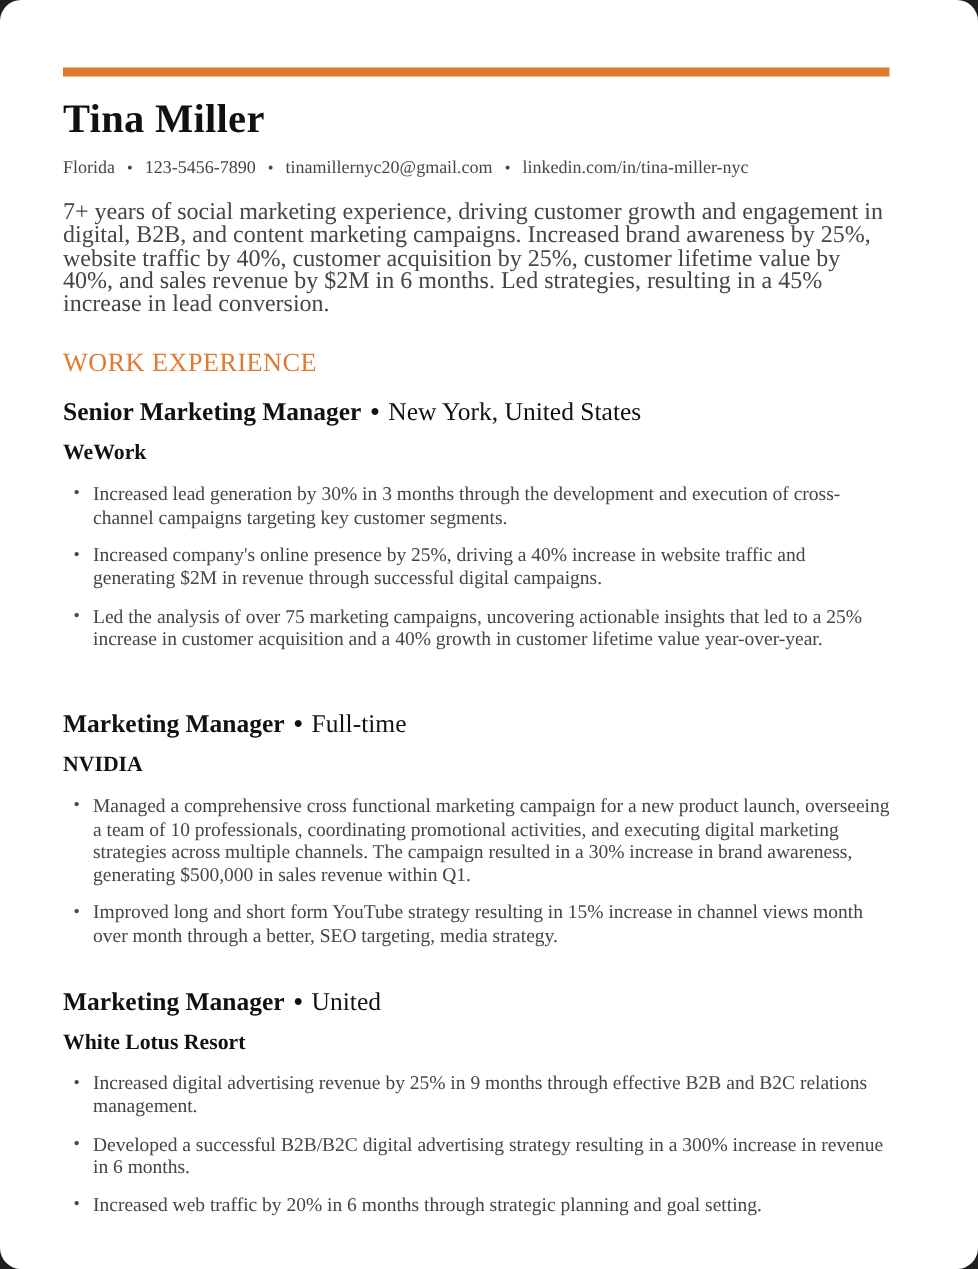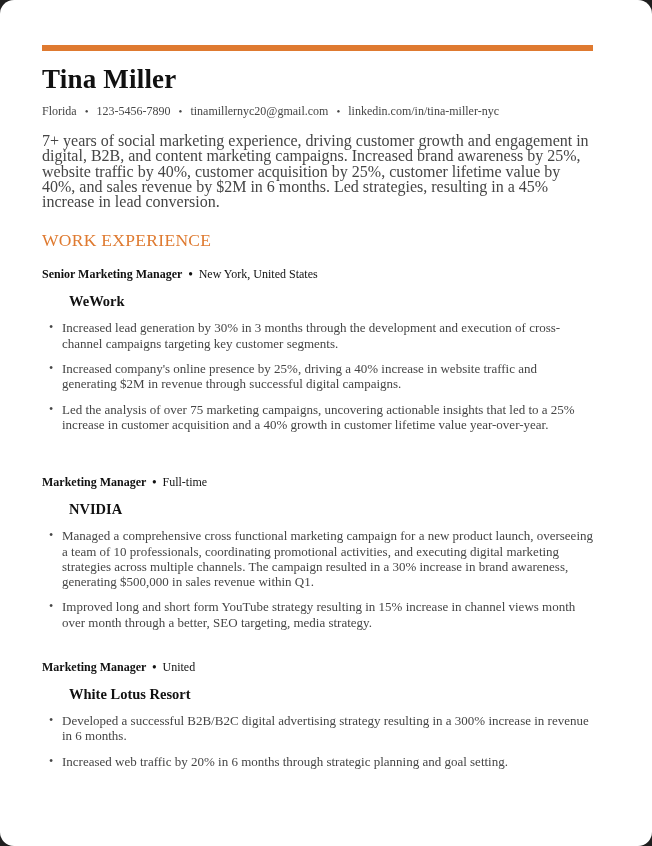--- a/index.html
+++ b/index.html
@@ -58,37 +58,36 @@
     font-size: 17.5px;
     line-height: 20px;
     font-weight: 400;
     color: var(--accent);
     letter-spacing: 0.3px;
   }
   .job { margin-top: 14px; }
   .job.gap-lg { margin-top: 40px; }
   .job.gap-md { margin-top: 27px; }
   h3.job-title-line {
-    font-size: 12px;
+    font-size: 17px;
     line-height: 20px;
     font-weight: 400;
     color: var(--heading-text);
   }
   h3.job-title-line .title { font-weight: 700; }
   h3.job-title-line .dot {
     font-weight: 700;
     margin: 0 6px;
   }
   h4.company {
     margin-top: 9px;
     font-size: 14.5px;
     line-height: 17px;
     font-weight: 700;
     color: var(--heading-text);
-    margin-left: 27px;
   }
   ul.bullets {
     margin-top: 10px;
     list-style: none;
   }
   ul.bullets li {
     position: relative;
     padding-left: 20px;
     font-size: 13px;
     line-height: 15.3px;
@@ -143,18 +142,19 @@
       <li>Improved long and short form YouTube strategy resulting in 15% increase in channel views month over month through a better, SEO targeting, media strategy.</li>
     </ul>
   </div>
 
   <div class="job gap-md">
     <h3 class="job-title-line">
       <span class="title">Marketing Manager</span><span class="dot">•</span><span>United</span>
     </h3>
     <h4 class="company">White Lotus Resort</h4>
     <ul class="bullets">
+      <li>Increased digital advertising revenue by 25% in 9 months through effective B2B and B2C relations management.</li>
       <li>Developed a successful B2B/B2C digital advertising strategy resulting in a 300% increase in revenue in 6 months.</li>
       <li>Increased web traffic by 20% in 6 months through strategic planning and goal setting.</li>
     </ul>
   </div>
 
 </div>
 
 </body></html>

